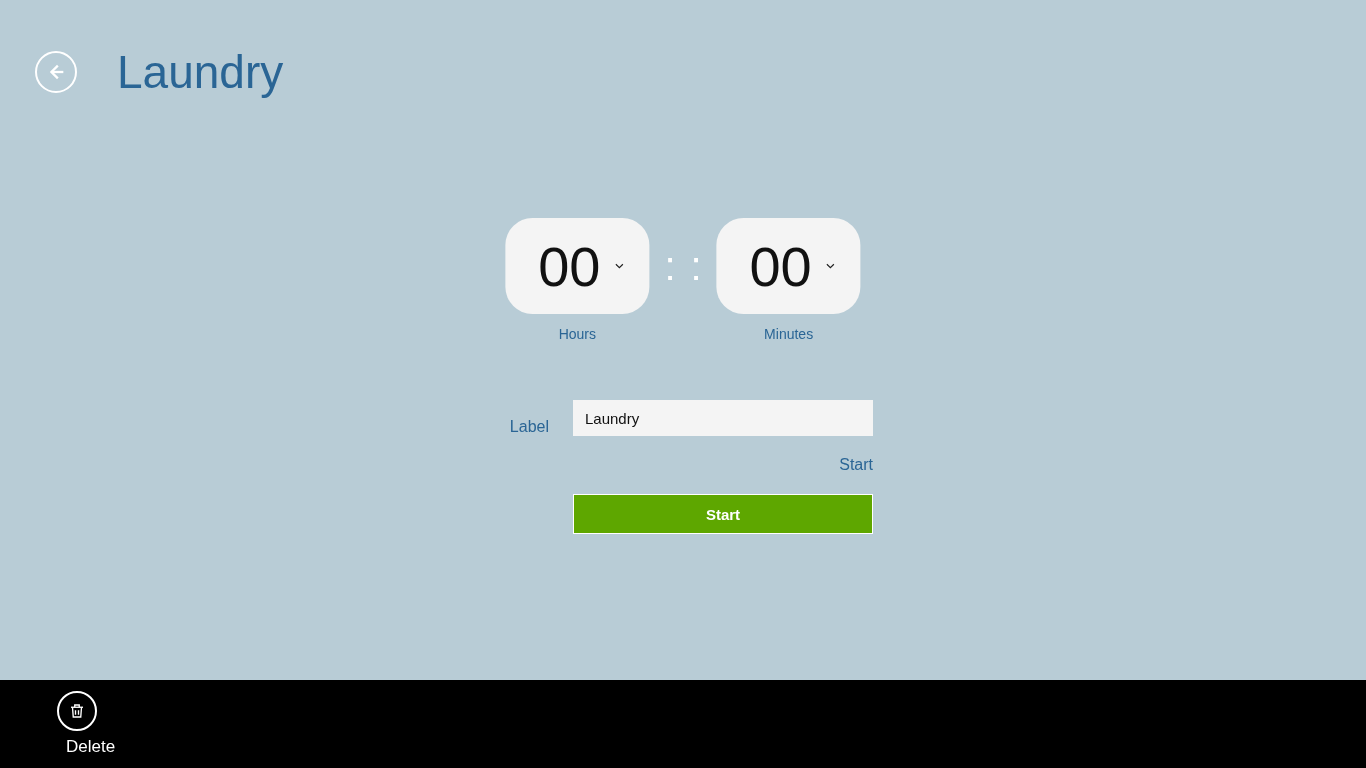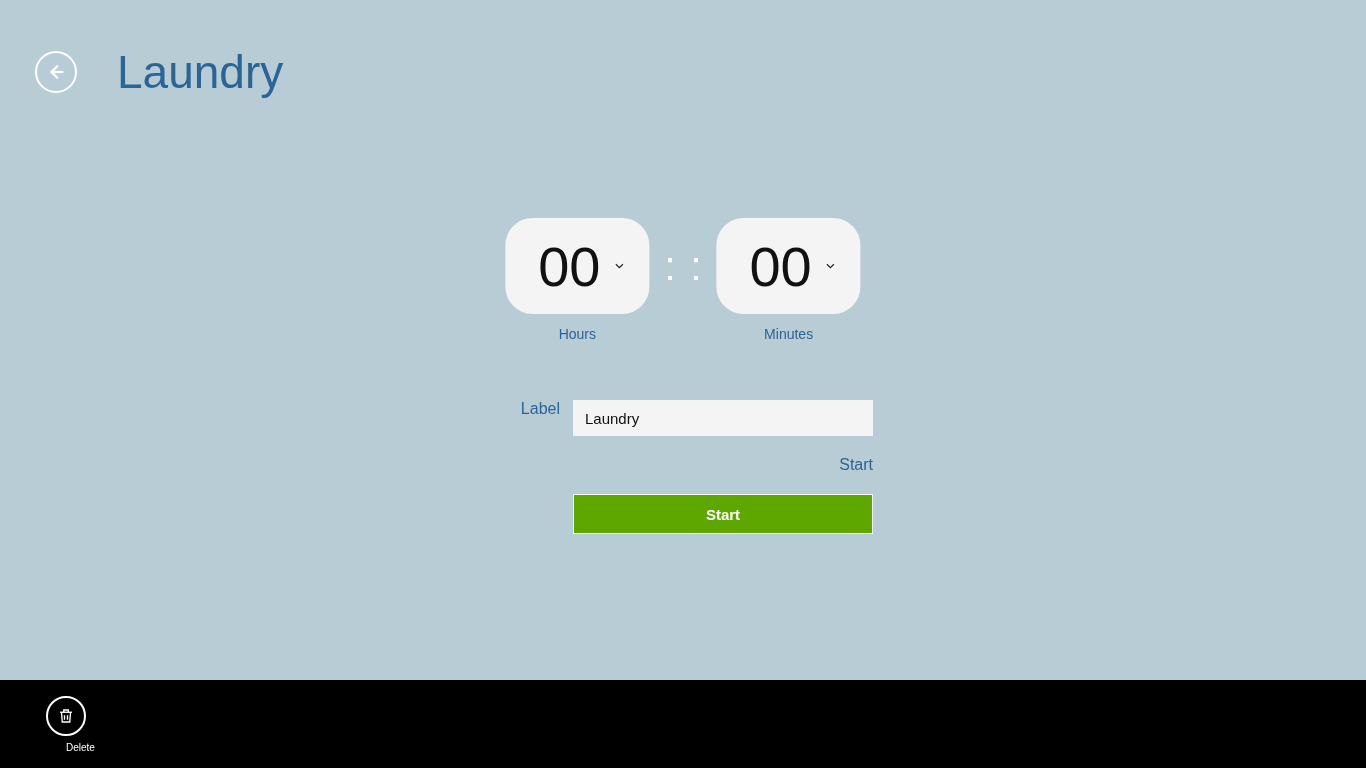--- a/index.html
+++ b/index.html
@@ -14,34 +14,34 @@
   .time-row { position: absolute; top: 218px; left: 50%; transform: translateX(-50%); display: flex; align-items: flex-start; gap: 15px; }
   .time-col { display: flex; flex-direction: column; align-items: center; gap: 12px; }
   .time-box { width: 144px; height: 96px; background: #f4f4f4; display: flex; align-items: center; justify-content: center; gap: 12px; cursor: pointer; padding-left:10px;border-radius:27px; }
   .time-val { font-size: 56px; font-weight: 300; color: #111; font-family: "Segoe UI", Arial, sans-serif; }
   .chev { width: 14px; height: 14px; }
   .chev svg { width: 100%; height: 100%; stroke: #222; fill: none; stroke-width: 2; }
   .time-unit { font-size: 14px; color: #2a6595; font-family: "Segoe UI", Arial, sans-serif; }
   .colon { color: #fff; font-size: 40px; font-weight: 400; line-height: 96px; }
 
   .form-area { position: absolute; top: 400px; left: 50%; transform: translateX(-50%); width: 380px; }
-  .form-row { display: flex; align-items: flex-start; gap: 13px; margin-bottom: 20px; justify-content: flex-end; }
+  .form-row { display: flex; align-items: flex-end; gap: 24px; margin-bottom: 20px; justify-content: flex-end; }
   .form-label { font-size: 16px; color: #2a6595; text-align: right; font-family: "Segoe UI", Arial, sans-serif; }
   .text-input { width: 300px; height: 36px; border: none; background: #f4f4f4; padding: 0 12px; font-size: 15px; color: #111; font-family: "Segoe UI", Arial, sans-serif; outline: none; }
   .select-box { width: 300px; height: 36px; background: #f4f4f4; display: flex; align-items: center; justify-content: space-between; padding: 0 12px; cursor: pointer; font-size: 15px; font-family: "Segoe UI", Arial, sans-serif; }
   .select-chev svg { width: 14px; height: 14px; stroke: #111; fill: none; stroke-width: 2.5; }
 
   .start-row { display:flex; justify-content:flex-end;align-items:flex-end; }
   .start-btn { width: 300px; height: 40px; background: #5ea700; color: #fff; border: 1px solid #fff; font-size: 15px; font-weight: 600; font-family: "Segoe UI", Arial, sans-serif; display: flex; align-items: center; justify-content: center; cursor: pointer; }
 
   .app-bar { position: absolute; bottom: 0; left: 0; right: 0; height: 88px; background: #000; display: flex; align-items: center; padding-left: 38px; }
   .bar-item { display: flex; flex-direction: column; align-items: center; gap: 6px; cursor: pointer; }
   .bar-circle { width: 40px; height: 40px; border: 2px solid #fff; border-radius: 50%; display: flex; align-items: center; justify-content: center; }
   .bar-circle svg { width: 18px; height: 18px; stroke: #fff; fill: none; stroke-width: 1.8; }
-  .bar-label { color: #fff; font-size: 10px; font-family: "Segoe UI", Arial, sans-serif; padding-left: 28px; }
+  .bar-label { color: #fff; font-size: 17px; font-family: "Segoe UI", Arial, sans-serif; padding-left: 28px; }
 </style>
 </head>
 <body>
 
 <div class="header">
   <div class="back-btn">
     <svg viewBox="0 0 24 24">
         <polyline points="14 5 7 12 14 19"></polyline>
         <line x1="7" y1="12" x2="20" y2="12"></line>
       </svg>

